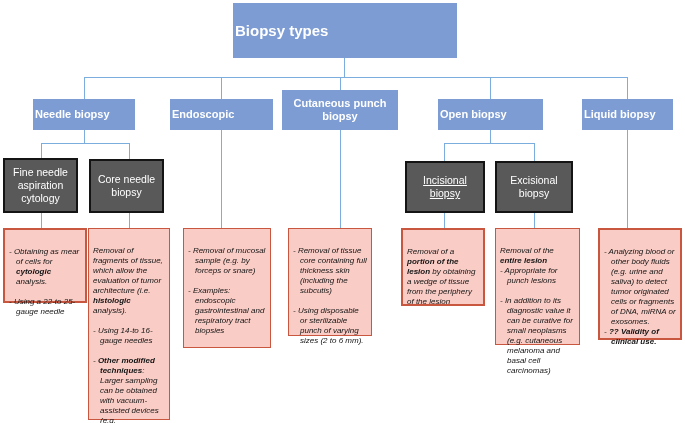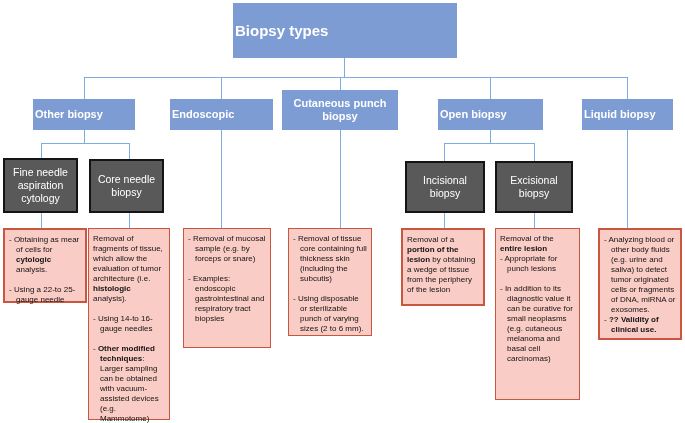--- a/index.html
+++ b/index.html
@@ -16,21 +16,21 @@
     font-size:11px;line-height:13px;
   }
   .title-node{font-size:15px;line-height:17px;}
   .gray{
     background:var(--category-fill,#595959);border:2px solid var(--category-border,#141414);
     color:#fff;font-size:10.5px;line-height:13px;font-weight:normal;
   }
   .note{
     position:absolute;background:var(--note-fill,#F9CCC5);
     border:1.5px solid var(--note-border,#C95740);box-sizing:border-box;
-    padding:5px 3px 3px 4px;font-size:8px;line-height:10px;color:#141414;text-align:left;
+    padding:17px 3px 3px 4px;font-size:8px;line-height:10px;color:#141414;text-align:left;font-style:italic;
   }
   .note.thick{border-width:2px;}
   .para{margin:0;}
   .para.gap{margin-top:10px;}
   .para.bullet{padding-left:7px;text-indent:-7px;}
   .line{position:absolute;background:var(--line-color,#7BAEDF);}
 </style>
 </head>
 <body>
 
@@ -61,42 +61,42 @@
   <div class="line" style="left:41px;top:213px;width:1px;height:15px;"></div>
   <div class="line" style="left:129px;top:213px;width:1px;height:15px;"></div>
   <div class="line" style="left:444px;top:213px;width:1px;height:15px;"></div>
   <div class="line" style="left:534px;top:213px;width:1px;height:15px;"></div>
 
   <div class="node blue title-node" style="left:233px;top:3px;width:224px;height:55px;">
     <span>Biopsy types</span>
   </div>
 
   <div class="node blue" style="left:33px;top:99px;width:102px;height:31px;">
-    <span>Other biopsy</span>
+    <span>Needle biopsy</span>
   </div>
   <div class="node blue" style="left:170px;top:99px;width:103px;height:31px;">
     <span>Endoscopic</span>
   </div>
   <div class="node blue" style="left:282px;top:90px;width:116px;height:40px;">
     <span>Cutaneous punch biopsy</span>
   </div>
   <div class="node blue" style="left:438px;top:99px;width:105px;height:31px;">
     <span>Open biopsy</span>
   </div>
   <div class="node blue" style="left:582px;top:99px;width:91px;height:31px;">
     <span>Liquid biopsy</span>
   </div>
 
   <div class="node gray" style="left:3px;top:158px;width:75px;height:55px;">
     <span>Fine needle aspiration cytology</span>
   </div>
   <div class="node gray" style="left:89px;top:159px;width:75px;height:54px;">
     <span>Core needle biopsy</span>
   </div>
-  <div class="node gray" style="left:405px;top:161px;width:80px;height:52px;">
+  <div class="node gray" style="left:405px;top:161px;width:80px;height:52px;text-decoration:underline;">
     <span>Incisional biopsy</span>
   </div>
   <div class="node gray" style="left:495px;top:161px;width:78px;height:52px;">
     <span>Excisional biopsy</span>
   </div>
 
   <div class="note thick" style="left:3px;top:228px;width:84px;height:75px;">
       <div class="para bullet"><span>- Obtaining as mear of cells for </span><b>cytologic</b><span> analysis.</span></div>
       <div class="para gap bullet"><span>- Using a 22-to 25-gauge needle</span></div>
     </div>
@@ -109,21 +109,21 @@
       <div class="para bullet"><span>- Removal of mucosal sample (e.g. by forceps or snare)</span></div>
       <div class="para gap bullet"><span>- Examples: endoscopic gastrointestinal and respiratory tract biopsies</span></div>
     </div>
   <div class="note" style="left:288px;top:228px;width:84px;height:108px;">
       <div class="para bullet"><span>- Removal of tissue core containing full thickness skin (including the subcutis)</span></div>
       <div class="para gap bullet"><span>- Using disposable or sterilizable punch of varying sizes (2 to 6 mm).</span></div>
     </div>
   <div class="note thick" style="left:401px;top:228px;width:84px;height:78px;">
       <div class="para"><span>Removal of a </span><b>portion of the lesion</b><span> by obtaining a wedge of tissue from the periphery of the lesion</span></div>
     </div>
-  <div class="note" style="left:495px;top:228px;width:85px;height:172px;">
+  <div class="note" style="left:495px;top:228px;width:85px;height:117px;">
       <div class="para"><span>Removal of the </span><b>entire lesion</b></div>
       <div class="para bullet"><span>- Appropriate for punch lesions</span></div>
       <div class="para gap bullet"><span>- In addition to its diagnostic value it can be curative for small neoplasms (e.g. cutaneous melanoma and basal cell carcinomas)</span></div>
     </div>
   <div class="note thick" style="left:598px;top:228px;width:84px;height:112px;">
       <div class="para bullet"><span>- Analyzing blood or other body fluids (e.g. urine and saliva) to detect tumor originated cells or fragments of DNA, miRNA or exosomes.</span></div>
       <div class="para bullet"><span>- </span><b>?? Validity of clinical use.</b></div>
     </div>
 
 </div>

